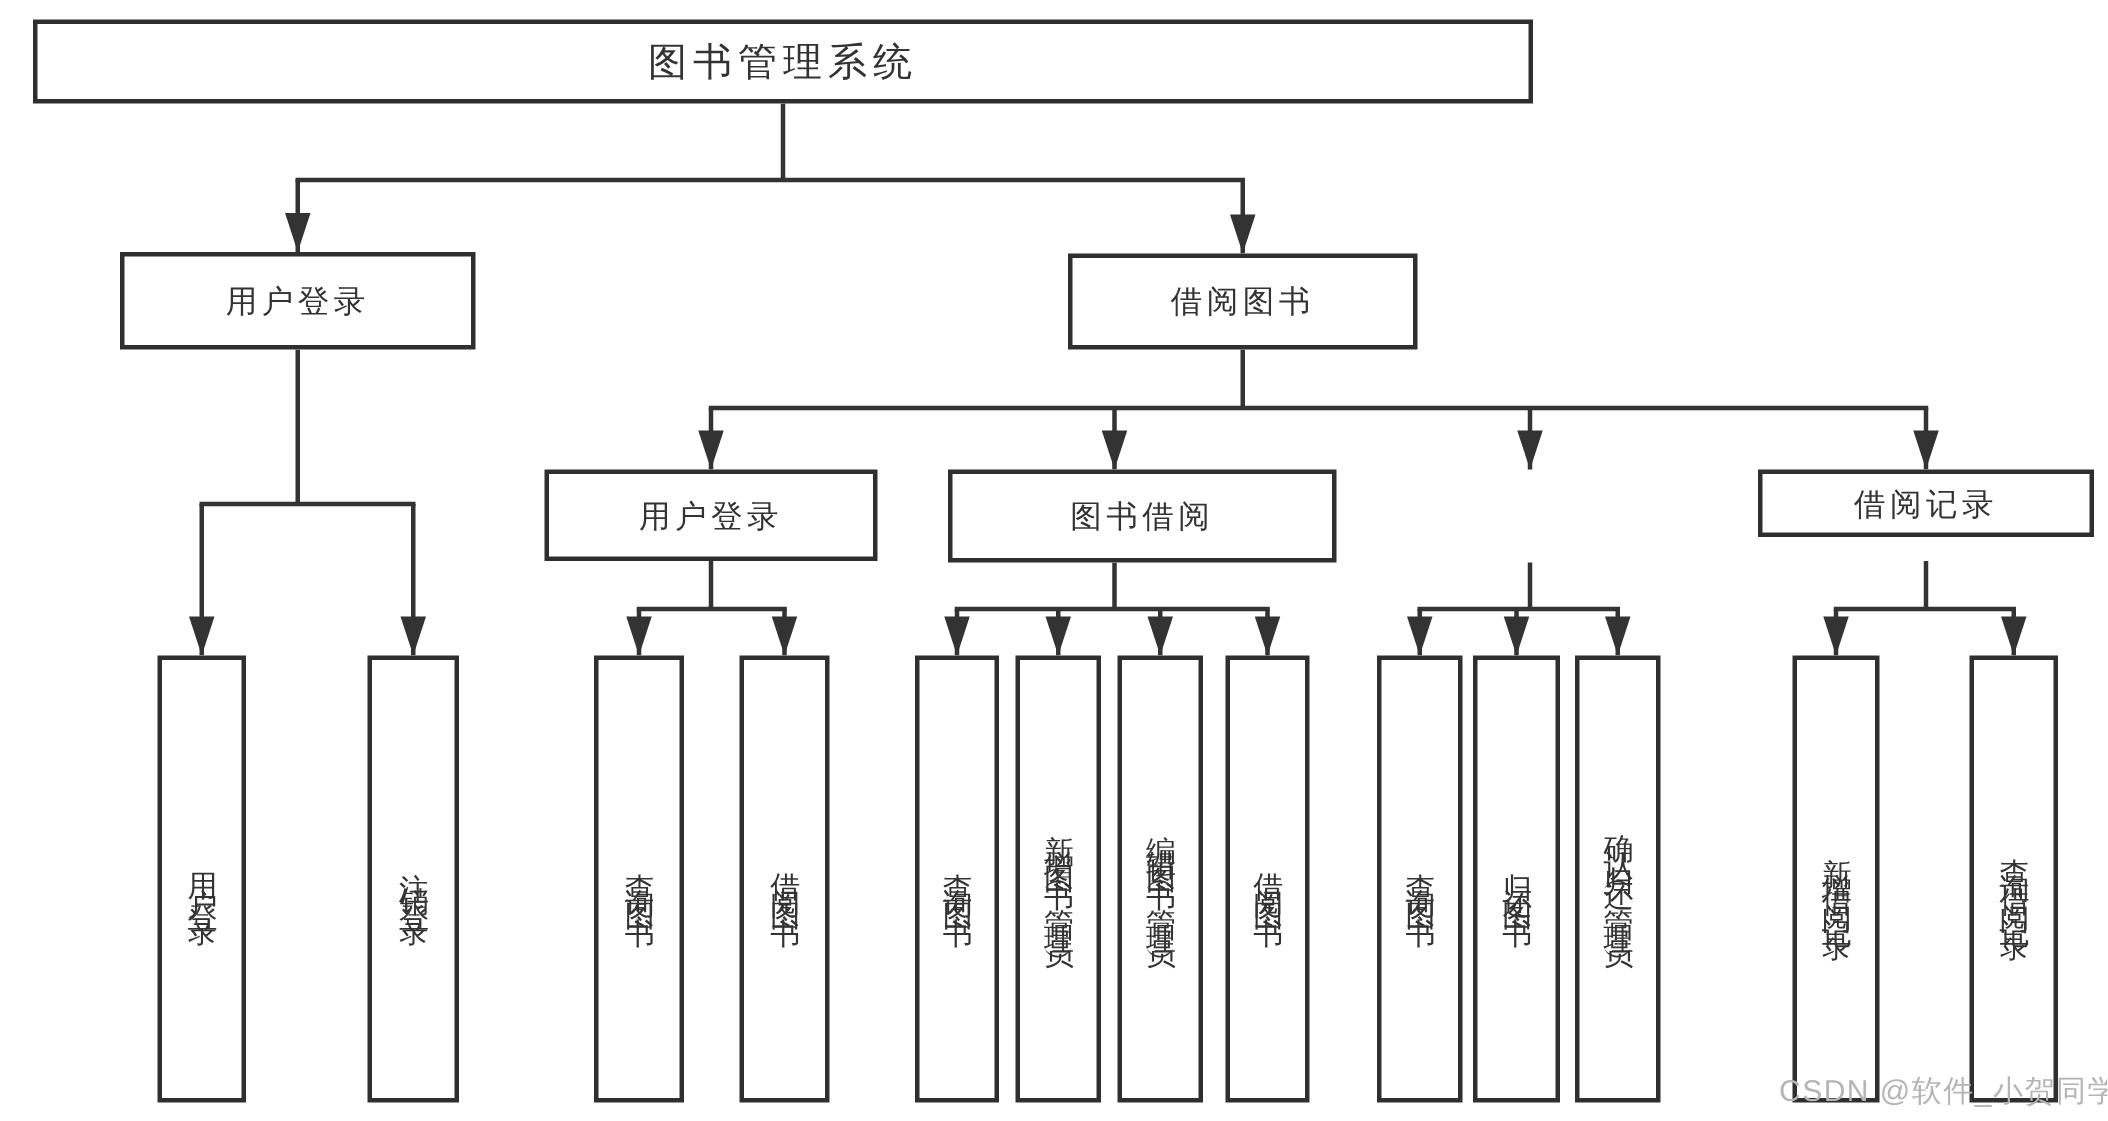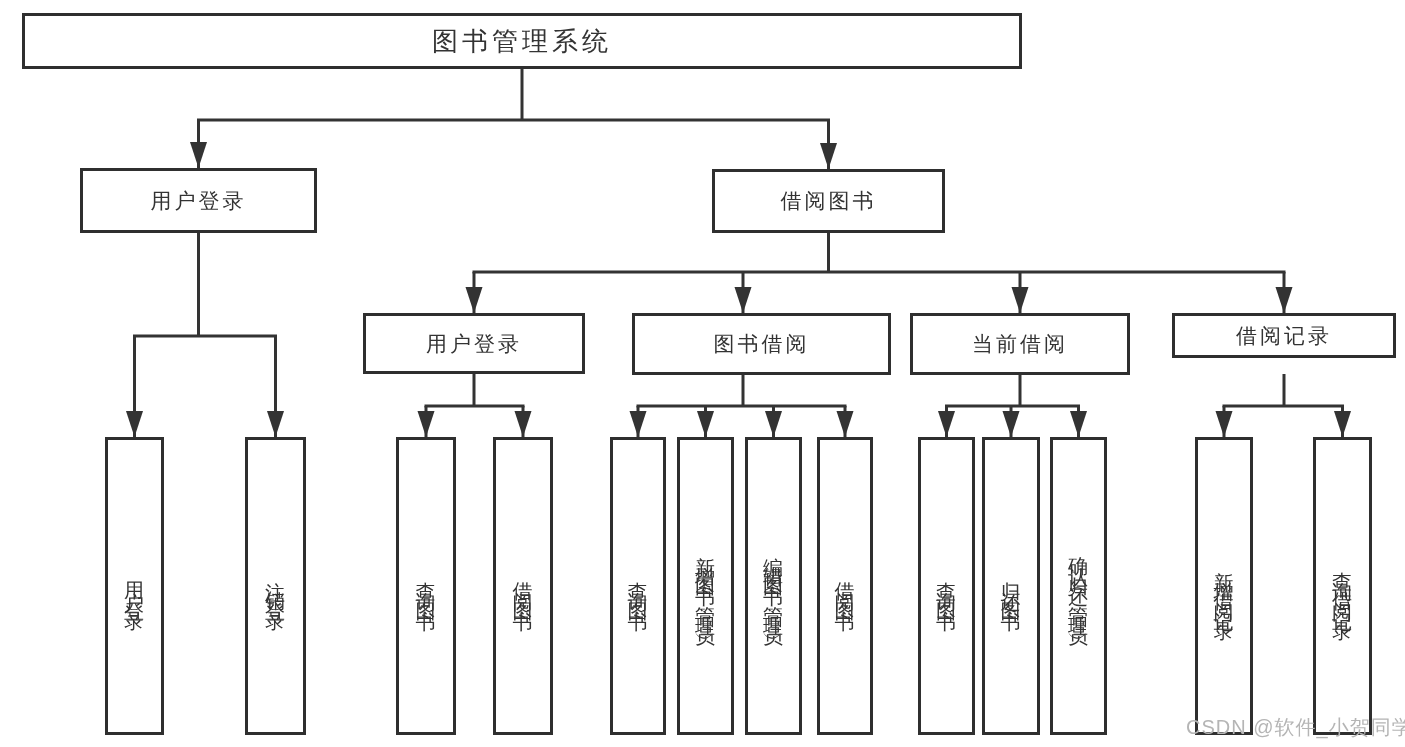--- a/index.html
+++ b/index.html
@@ -104,23 +104,20 @@
   <div class="node h-node" style="left:712px;top:169px;width:233px;height:64px;">
     <span>借阅图书</span>
   </div>
 
   <div class="node h-node" style="left:363px;top:313px;width:222px;height:61px;">
     <span>用户登录</span>
   </div>
   <div class="node h-node" style="left:632px;top:313px;width:259px;height:62px;">
     <span>图书借阅</span>
   </div>
-  <div class="node h-node" style="left:910px;top:313px;width:220px;height:62px;">
-    <span>当前借阅</span>
-  </div>
   <div class="node h-node" style="left:1172px;top:313px;width:224px;height:45px;">
     <span>借阅记录</span>
   </div>
 
   <div class="node v-node" style="left:105px;top:437px;width:59px;height:298px;">
     <span>用户登录</span>
   </div>
   <div class="node v-node" style="left:245px;top:437px;width:61px;height:298px;">
     <span>注销登录</span>
   </div>

